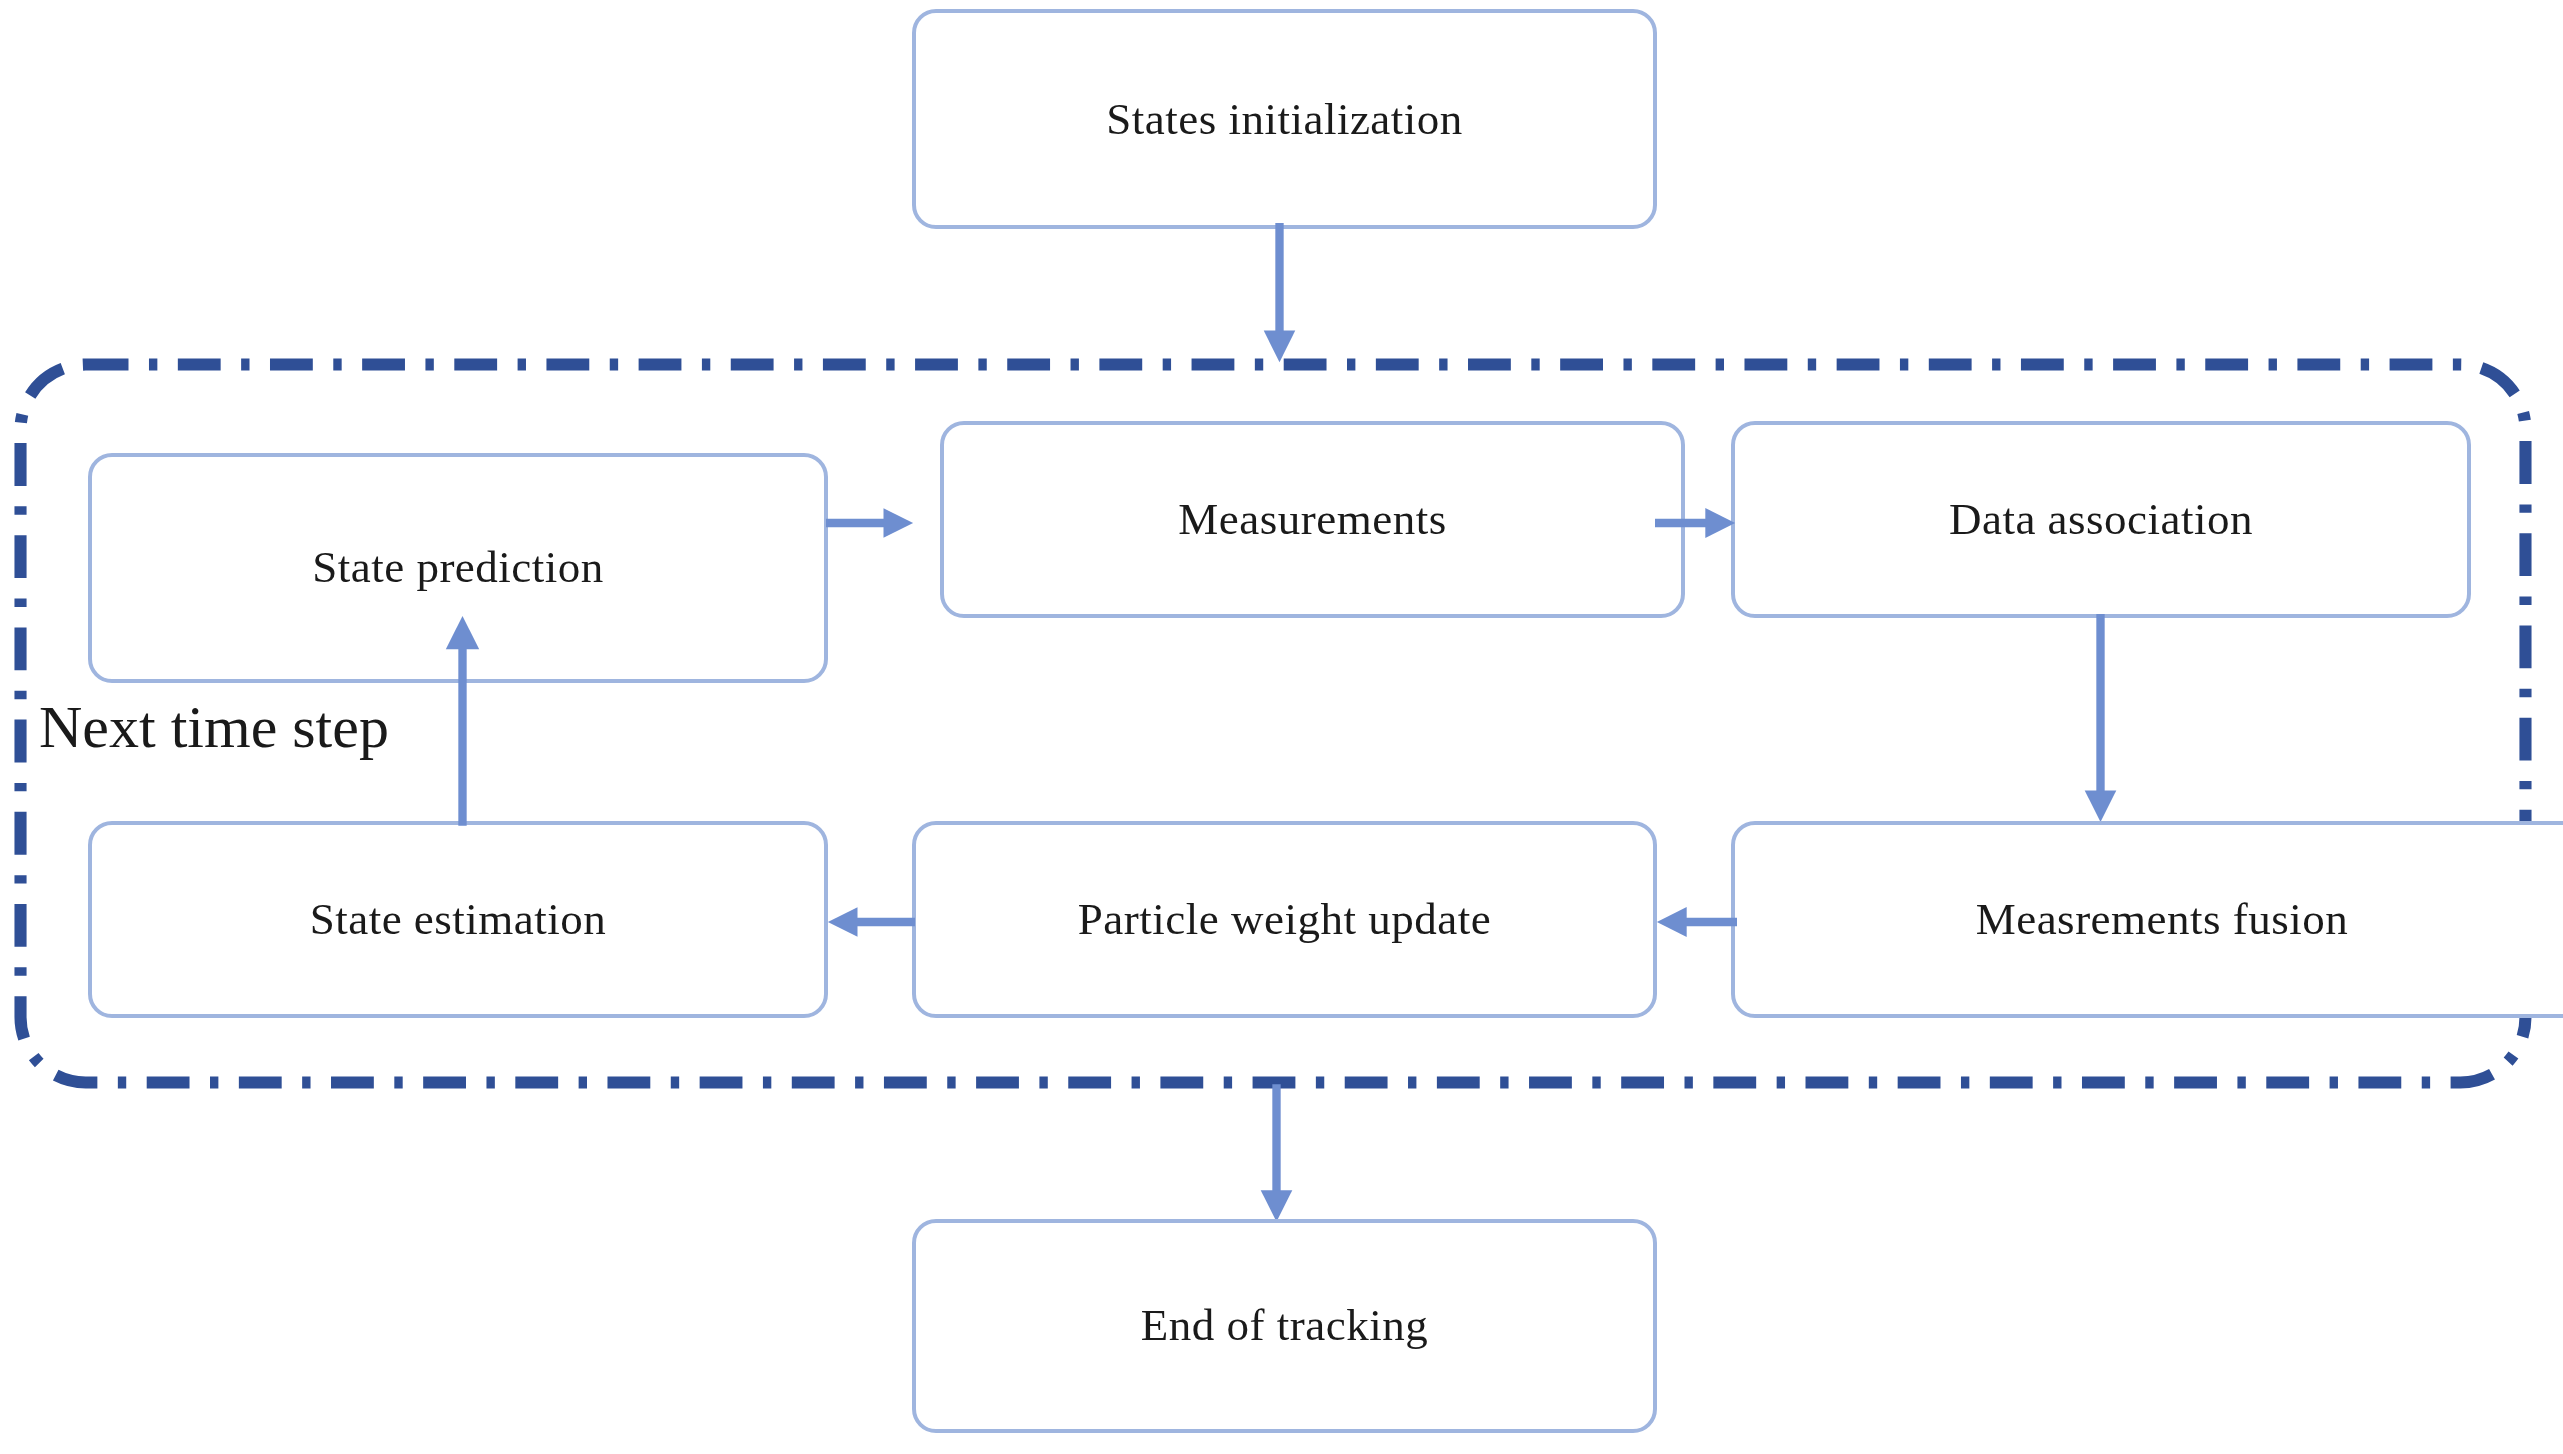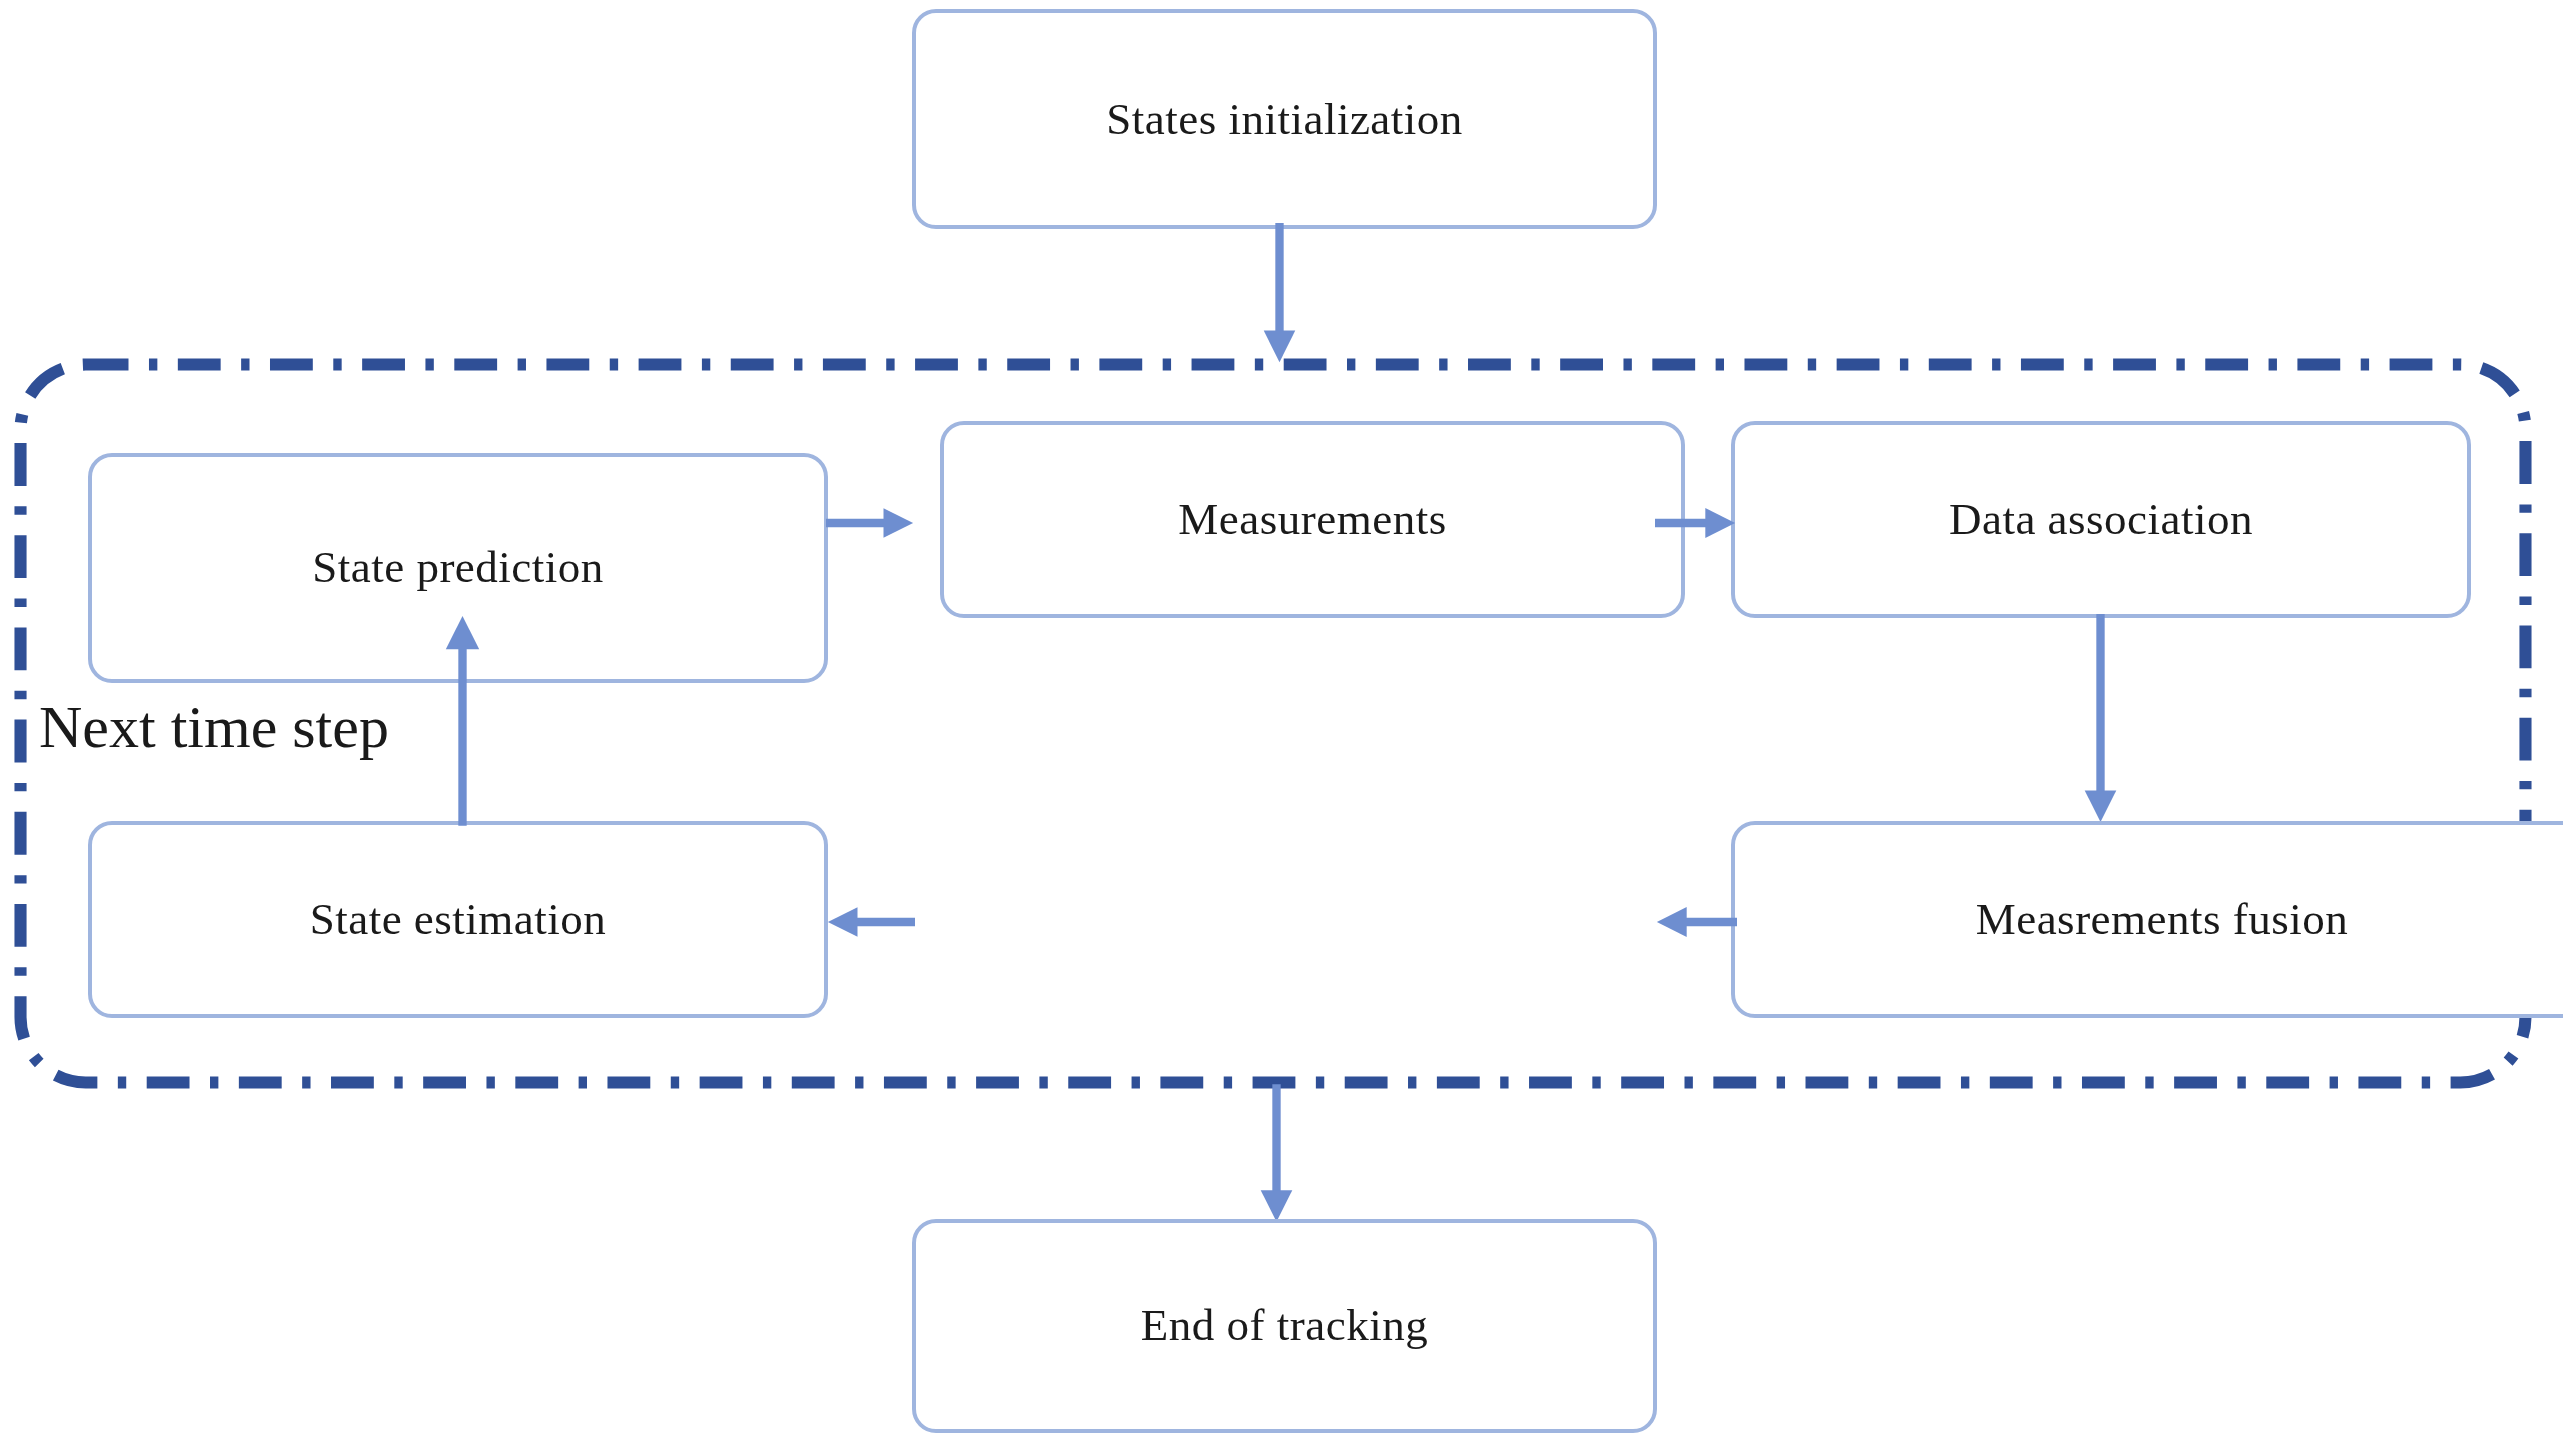--- a/index.html
+++ b/index.html
@@ -115,20 +115,23 @@
     <svg width="65" height="210" viewBox="0 0 70 226">
       <line x1="35" y1="0" x2="35" y2="200" stroke="#6e8ed0" stroke-width="9"></line>
       <polygon points="35,224 18,190 52,190" fill="#6e8ed0"></polygon>
     </svg>
   </div>
 
   <div class="node" style="left:88px; top:821px; width:740px; height:197px;">
     <span class="label">State estimation</span>
   </div>
 
+  <div class="node" style="left:912px; top:821px; width:745px; height:197px;">
+    <span class="label">Particle weight update</span>
+  </div>
 
   <div class="node" style="left:1731px; top:821px; width:862px; height:197px;">
     <span class="label">Measrements fusion</span>
   </div>
 
   <div class="conn" style="left:1655px; top:892px; width:82px; height:60px;">
     <svg width="82" height="60" viewBox="0 0 88 64">
       <line x1="88" y1="32" x2="22" y2="32" stroke="#6e8ed0" stroke-width="9"></line>
       <polygon points="2,32 34,16 34,48" fill="#6e8ed0"></polygon>
     </svg>

